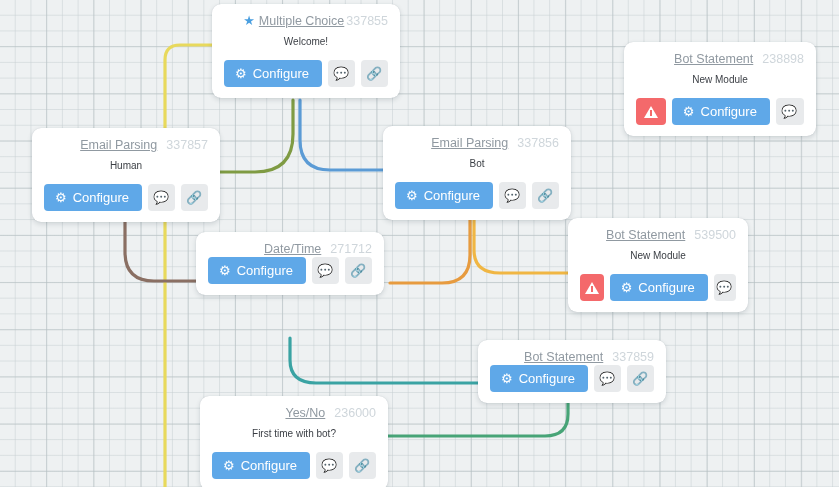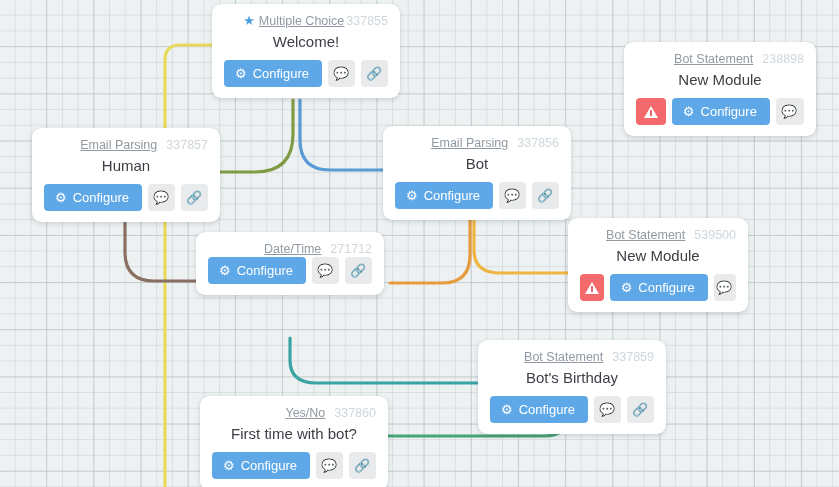--- a/index.html
+++ b/index.html
@@ -30,21 +30,21 @@
   }
   .node-head{
     display:flex;align-items:center;justify-content:flex-end;
     font-size:12.5px;line-height:16px;white-space:nowrap;
   }
   .star-icon{color:#4a9fe0;font-size:13px;margin-right:4px;display:inline-block;}
   .node-type{color:#9099a1;text-decoration:underline;}
   .node-id{color:#cfd6db;margin-left:9px;}
   .node-id.tight{margin-left:2px;}
   .node-title{
-    text-align:center;color:#3b3f45;font-size:15px;line-height:19px;
+    text-align:center;color:#3b3f45;font-size:10px;line-height:19px;
     margin-top:3px;margin-bottom:9px;white-space:nowrap;
   }
   .btn-row{display:flex;align-items:center;gap:6px;}
   .btn{
     border:none;border-radius:4px;height:27px;box-sizing:border-box;
     display:inline-flex;align-items:center;justify-content:center;
     font-size:13px;font-family:"Liberation Sans", sans-serif;cursor:pointer;
   }
   .btn-configure{
     background:#5fa8e8;color:#fff;padding:0 13px 0 11px;gap:6px;
@@ -205,39 +205,38 @@
         <span class="glyph">🔗</span>
       </button>
     </div>
   </div>
 
   <div class="node" style="left:478px;top:340px;width:188px;">
     <div class="node-head">
       <span class="node-type">Bot Statement</span>
       <span class="node-id">337859</span>
     </div>
-    <div class="node-title">Bot's Birthday</div>
     <div class="btn-row">
       <button class="btn btn-configure">
         <span class="gear">⚙</span>
         <span>Configure</span>
       </button>
       <button class="btn btn-icon">
         <span class="glyph">💬</span>
       </button>
       <button class="btn btn-icon">
         <span class="glyph">🔗</span>
       </button>
     </div>
   </div>
 
   <div class="node" style="left:200px;top:396px;width:188px;">
     <div class="node-head">
       <span class="node-type">Yes/No</span>
-      <span class="node-id">337860</span>
+      <span class="node-id">236000</span>
     </div>
     <div class="node-title">First time with bot?</div>
     <div class="btn-row">
       <button class="btn btn-configure">
         <span class="gear">⚙</span>
         <span>Configure</span>
       </button>
       <button class="btn btn-icon">
         <span class="glyph">💬</span>
       </button>

